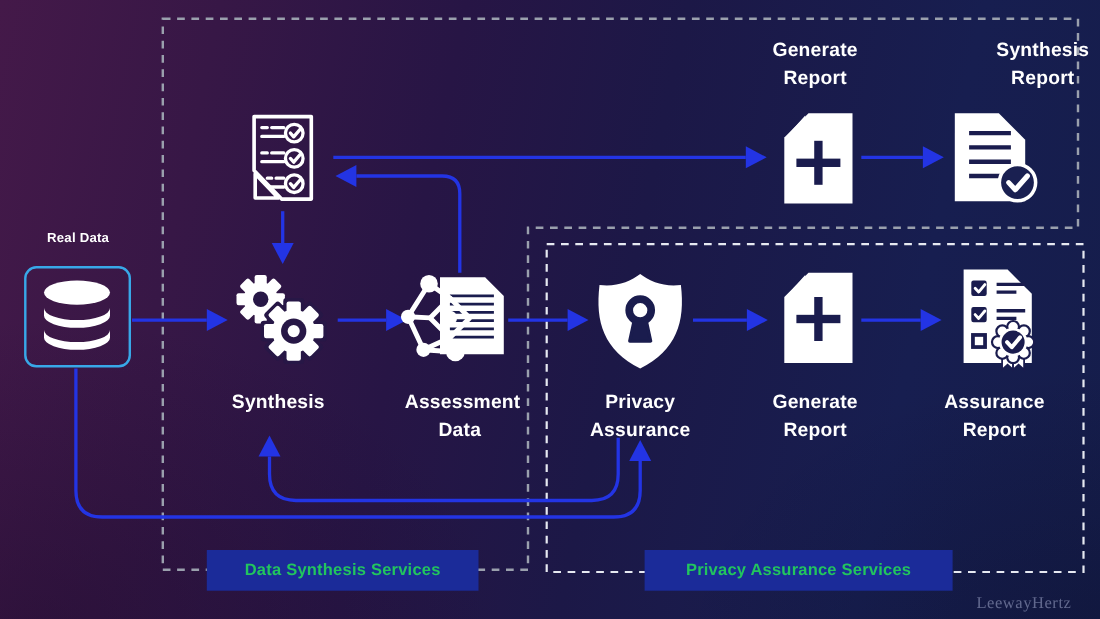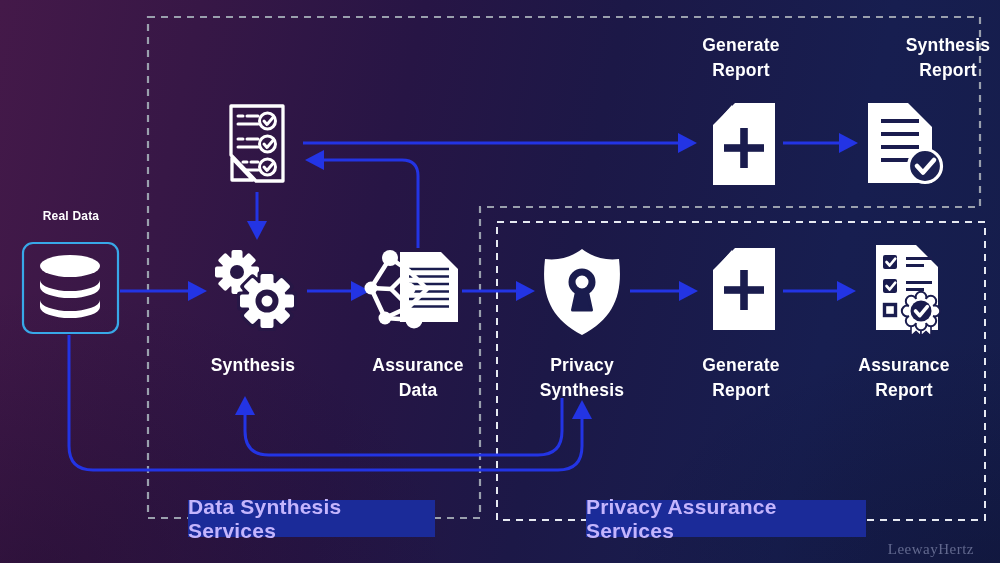--- a/index.html
+++ b/index.html
@@ -11,21 +11,21 @@
       radial-gradient(560px 360px at 100% 104%, rgba(8,10,32,.30), rgba(0,0,0,0) 70%),
       linear-gradient(102deg,#441949 0%,#371746 18%,#271545 38%,#1c1847 56%,#171e50 80%,#151d4b 100%);
   }
   #stage svg{position:absolute;left:0;top:0;}
   .lbl{
     position:absolute;color:#ffffff;font-size:17.5px;font-weight:600;
     line-height:25px;text-align:center;letter-spacing:.2px;
   }
   .badge{
     position:absolute;height:37px;display:flex;align-items:center;justify-content:center;
-    color:#c4b5fd;font-size:21px;font-weight:600;letter-spacing:.2px;
+    color:#22c55e;font-size:15px;font-weight:600;letter-spacing:.2px;
   }
   .watermark{
     position:absolute;right:26px;bottom:5px;
     font-family:"Liberation Serif","DejaVu Serif",serif;
     font-size:15px;color:#9aa1c4;opacity:.58;letter-spacing:.5px;
   }
 </style>
 </head>
 <body>
 
@@ -204,22 +204,22 @@
         <circle cx="921" cy="311" r="10.5" fill="#1a1c4e"></circle>
         <path d="M915.5,311 l4.3,4.7 l7.5,-9" fill="none" stroke="#ffffff" stroke-width="3.6" stroke-linecap="round" stroke-linejoin="round"></path>
       </g>
     </g>
   </svg>
 
   <div class="lbl" style="left:11px;top:204px;width:120px;font-size:12px">Real Data</div>
   <div class="lbl" style="left:681px;top:33px;width:120px">Generate Report</div>
   <div class="lbl" style="left:888px;top:33px;width:120px">Synthesis Report</div>
   <div class="lbl" style="left:193px;top:353px;width:120px">Synthesis</div>
-  <div class="lbl" style="left:368px;top:353px;width:100px">Assurance Data</div>
-  <div class="lbl" style="left:522px;top:353px;width:120px">Privacy Synthesis</div>
+  <div class="lbl" style="left:368px;top:353px;width:100px">Assessment Data</div>
+  <div class="lbl" style="left:522px;top:353px;width:120px">Privacy Assurance</div>
   <div class="lbl" style="left:681px;top:353px;width:120px">Generate Report</div>
   <div class="lbl" style="left:844px;top:353px;width:120px">Assurance Report</div>
 
   <div class="badge" style="left:188px;top:500px;width:247px;background:#1b2b99">Data Synthesis Services</div>
   <div class="badge" style="left:586px;top:500px;width:280px;background:#1b2b99">Privacy Assurance Services</div>
 
   <div class="watermark">LeewayHertz</div>
 </div>
 
 </body></html>

